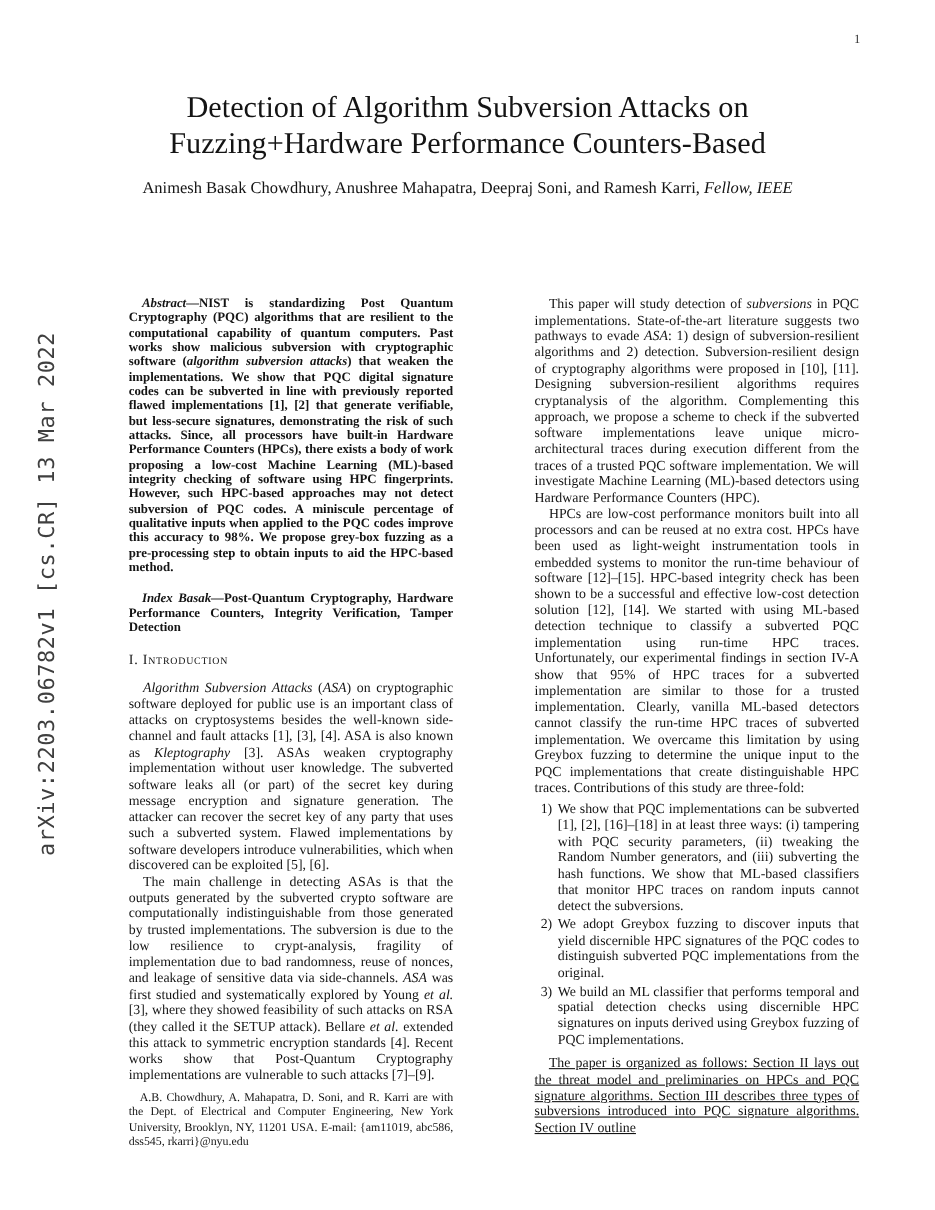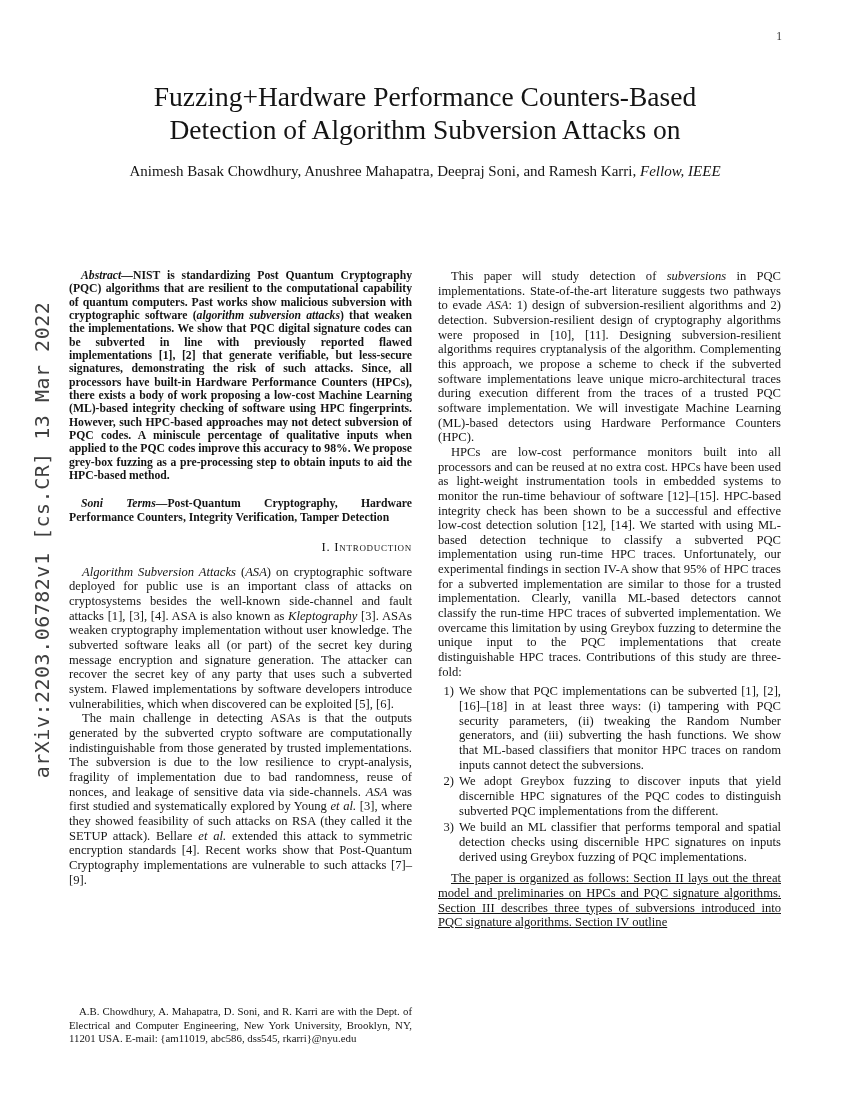--- a/index.html
+++ b/index.html
@@ -34,32 +34,32 @@
   .authors i { font-style: italic; text-align: right; }
 
   .columns {
     position: absolute; top: 269px; left: 69px;
     width: 712px; height: 778px;
     display: flex; gap: 26px;
   }
   .col {
     width: 343px; position: relative;
     text-align: justify;
-    font-size: 12.6px; line-height: 1.165;
+    font-size: 12.6px; line-height: 1.165; margin-left: 48px;
   }
   p { margin: 0; }
   .abstract, .index-terms {
     font-weight: bold;
     font-size: 11.7px; line-height: 1.14;
     text-indent: 12px;
   }
   .index-terms { margin-top: 15px; }
   .lead-label { font-style: italic; }
   .section-heading {
-    margin: 16px 0 10px; text-align: right;
+    margin: 16px 0 10px; text-align: left;
     font-size: 12.8px; font-weight: 400;
     font-variant: small-caps; letter-spacing: 0.7px;
   }
   .body-par { text-indent: 13px; }
   .footnote {
     position: absolute; left: 0; right: 0; bottom: 2px;
     font-size: 10.8px; line-height: 1.22;
     text-indent: 10px; text-align: justify;
   }
   .contrib-list { margin: 5px 0 6px; }
@@ -72,53 +72,53 @@
 <body>
 
 <div class="page">
 
   <div class="page-number">1</div>
 
   <div class="arxiv-watermark">arXiv:2203.06782v1  [cs.CR]  13 Mar 2022</div>
 
   <div class="header">
     <div class="title">
+      <div class="title-line">Detection of Algorithm Subversion Attacks on</div>
       <div class="title-line">Fuzzing+Hardware Performance Counters-Based</div>
-      <div class="title-line">Detection of Algorithm Subversion Attacks on</div>
     </div>
     <div class="authors">Animesh Basak Chowdhury, Anushree Mahapatra, Deepraj Soni, and Ramesh Karri, <i>Fellow, IEEE</i></div>
   </div>
 
   <div class="columns">
 
     <div class="col col-left">
       <p class="abstract"><span class="lead-label">Abstract—</span><span>NIST is standardizing Post Quantum Cryptography (PQC) algorithms that are resilient to the computational capability of quantum computers. Past works show malicious subversion with cryptographic software (<i>algorithm subversion attacks</i>) that weaken the implementations. We show that PQC digital signature codes can be subverted in line with previously reported flawed implementations [1], [2] that generate verifiable, but less-secure signatures, demonstrating the risk of such attacks. Since, all processors have built-in Hardware Performance Counters (HPCs), there exists a body of work proposing a low-cost Machine Learning (ML)-based integrity checking of software using HPC fingerprints. However, such HPC-based approaches may not detect subversion of PQC codes. A miniscule percentage of qualitative inputs when applied to the PQC codes improve this accuracy to 98%. We propose grey-box fuzzing as a pre-processing step to obtain inputs to aid the HPC-based method.</span></p>
 
-      <p class="index-terms"><span class="lead-label">Soni Terms—</span><span>Post-Quantum Cryptography, Hardware Performance Counters, Integrity Verification, Tamper Detection</span></p>
+      <p class="index-terms"><span class="lead-label">Index Basak—</span><span>Post-Quantum Cryptography, Hardware Performance Counters, Integrity Verification, Tamper Detection</span></p>
 
       <h2 class="section-heading">I. Introduction</h2>
 
       <p class="body-par"><i>Algorithm Subversion Attacks</i> (<i>ASA</i>) on cryptographic software deployed for public use is an important class of attacks on cryptosystems besides the well-known side-channel and fault attacks [1], [3], [4]. ASA is also known as <i>Kleptography</i> [3]. ASAs weaken cryptography implementation without user knowledge. The subverted software leaks all (or part) of the secret key during message encryption and signature generation. The attacker can recover the secret key of any party that uses such a subverted system. Flawed implementations by software developers introduce vulnerabilities, which when discovered can be exploited [5], [6].</p>
       <p class="body-par">The main challenge in detecting ASAs is that the outputs generated by the subverted crypto software are computationally indistinguishable from those generated by trusted implementations. The subversion is due to the low resilience to crypt-analysis, fragility of implementation due to bad randomness, reuse of nonces, and leakage of sensitive data via side-channels. <i>ASA</i> was first studied and systematically explored by Young <i>et al.</i> [3], where they showed feasibility of such attacks on RSA (they called it the SETUP attack). Bellare <i>et al.</i> extended this attack to symmetric encryption standards [4]. Recent works show that Post-Quantum Cryptography implementations are vulnerable to such attacks [7]–[9].</p>
 
       <div class="footnote">A.B. Chowdhury, A. Mahapatra, D. Soni, and R. Karri are with the Dept. of Electrical and Computer Engineering, New York University, Brooklyn, NY, 11201 USA. E-mail: {am11019, abc586, dss545, rkarri}@nyu.edu</div>
     </div>
 
     <div class="col col-right">
       <p class="body-par">This paper will study detection of <i>subversions</i> in PQC implementations. State-of-the-art literature suggests two pathways to evade <i>ASA</i>: 1) design of subversion-resilient algorithms and 2) detection. Subversion-resilient design of cryptography algorithms were proposed in [10], [11]. Designing subversion-resilient algorithms requires cryptanalysis of the algorithm. Complementing this approach, we propose a scheme to check if the subverted software implementations leave unique micro-architectural traces during execution different from the traces of a trusted PQC software implementation. We will investigate Machine Learning (ML)-based detectors using Hardware Performance Counters (HPC).</p>
       <p class="body-par">HPCs are low-cost performance monitors built into all processors and can be reused at no extra cost. HPCs have been used as light-weight instrumentation tools in embedded systems to monitor the run-time behaviour of software [12]–[15]. HPC-based integrity check has been shown to be a successful and effective low-cost detection solution [12], [14]. We started with using ML-based detection technique to classify a subverted PQC implementation using run-time HPC traces. Unfortunately, our experimental findings in section IV-A show that 95% of HPC traces for a subverted implementation are similar to those for a trusted implementation. Clearly, vanilla ML-based detectors cannot classify the run-time HPC traces of subverted implementation. We overcame this limitation by using Greybox fuzzing to determine the unique input to the PQC implementations that create distinguishable HPC traces. Contributions of this study are three-fold:</p>
 
       <div class="contrib-list">
         <div class="list-item">
           <span class="num">1)</span>
           <span class="li-text">We show that PQC implementations can be subverted [1], [2], [16]–[18] in at least three ways: (i) tampering with PQC security parameters, (ii) tweaking the Random Number generators, and (iii) subverting the hash functions. We show that ML-based classifiers that monitor HPC traces on random inputs cannot detect the subversions.</span>
         </div>
         <div class="list-item">
           <span class="num">2)</span>
-          <span class="li-text">We adopt Greybox fuzzing to discover inputs that yield discernible HPC signatures of the PQC codes to distinguish subverted PQC implementations from the different.</span>
+          <span class="li-text">We adopt Greybox fuzzing to discover inputs that yield discernible HPC signatures of the PQC codes to distinguish subverted PQC implementations from the original.</span>
         </div>
         <div class="list-item">
           <span class="num">3)</span>
           <span class="li-text">We build an ML classifier that performs temporal and spatial detection checks using discernible HPC signatures on inputs derived using Greybox fuzzing of PQC implementations.</span>
         </div>
       </div>
 
       <p class="body-par closing-par">The paper is organized as follows: Section II lays out the threat model and preliminaries on HPCs and PQC signature algorithms. Section III describes three types of subversions introduced into PQC signature algorithms. Section IV outline</p>
     </div>
 

